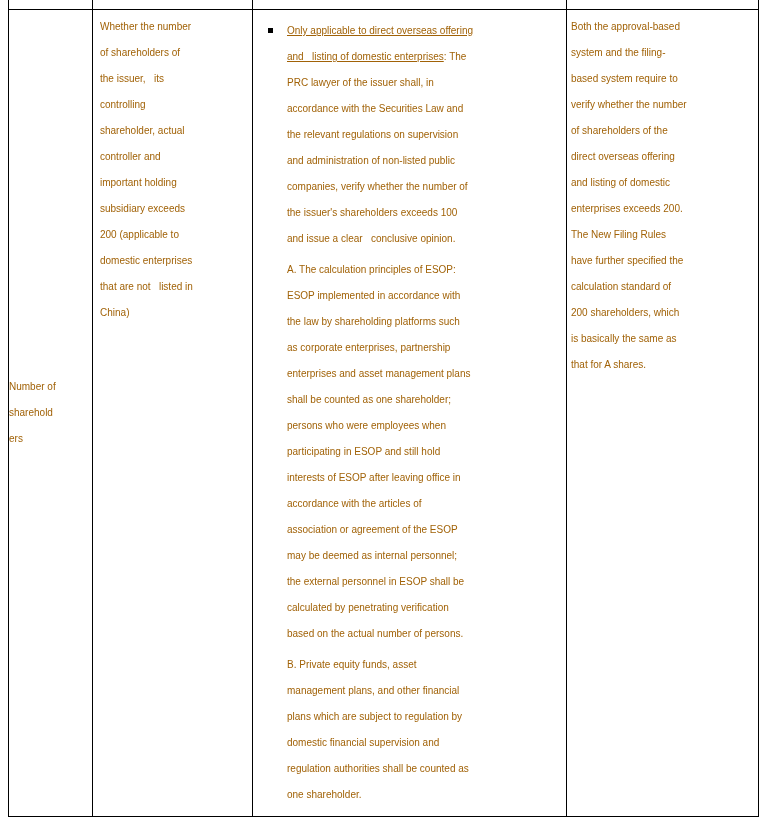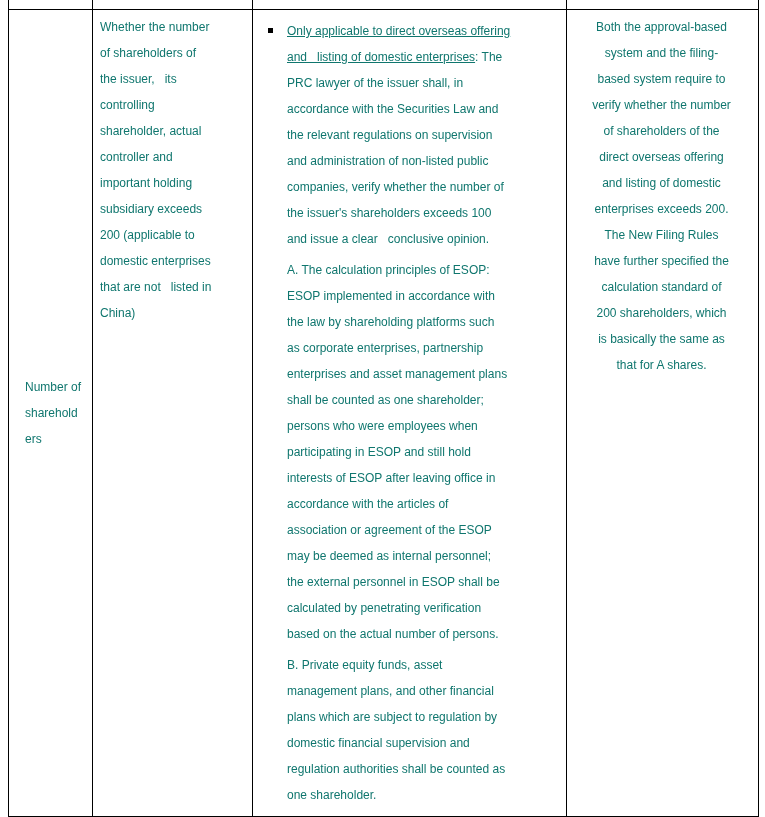--- a/index.html
+++ b/index.html
@@ -19,49 +19,48 @@
     left: 8px;
     top: 0;
     border-collapse: collapse;
     table-layout: fixed;
     width: 750px;
     border-bottom: 2px solid #000000;
   }
   .doc-table td {
     border: 1px solid #000000;
     vertical-align: top;
-    font-size: 12px;
+    font-size: 10px;
     line-height: 26px;
-    color: #0f766e;
+    color: #a16207;
     white-space: pre-wrap;
     word-wrap: break-word;
     overflow: hidden;
   }
   .doc-table tr.partial-row td {
     border-top: none;
     height: 9px;
     padding: 0;
   }
   .doc-table tr.main-row {
     height: 799px;
   }
   .cell-label {
     vertical-align: middle !important;
-    padding: 2px 2px 2px 16px;
+    padding: 2px 2px 2px 0;
     margin-left: 16px;
   }
   .cell-criterion {
     padding: 4px 5px 4px 7px;
   }
   .cell-verification {
     padding: 4px 9px 4px 0;
   }
   .cell-comparison {
     padding: 4px 6px 16px 4px;
-    text-align: center;
   }
   .para {
     margin: 4px;
     padding-left: 30px;
     position: relative;
   }
   .para + .para {
     margin-top: 5px;
   }
   .bullet-square {

